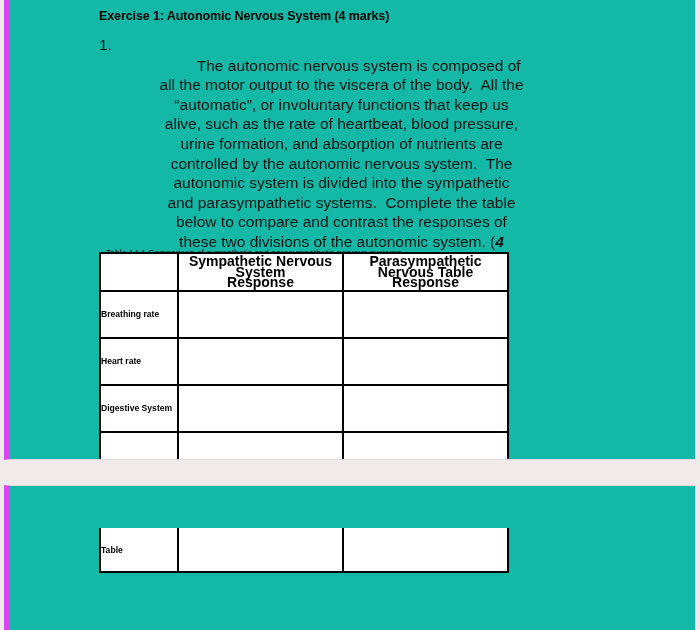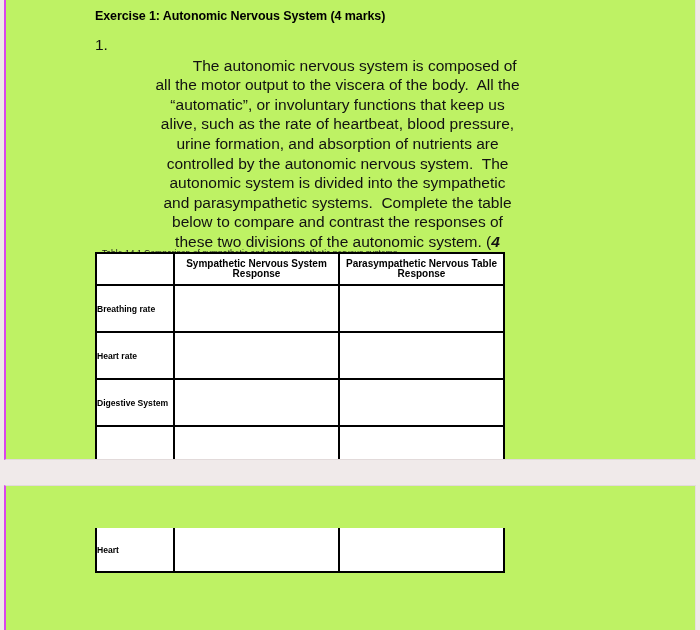--- a/index.html
+++ b/index.html
@@ -18,24 +18,24 @@
     position: relative;
     width: 700px;
     height: 630px;
   }
 
   
   .page {
     position: absolute;
     left: 4px;
     width: 692px;
-    background: #bef264;
+    background: #14b8a6;
     box-sizing: border-box;
     overflow: hidden;
-    border-left: 2px solid #d946ef;
+    border-left: 6px solid #d946ef;
     border-right: 1px solid #e6dede;
   }
   .page-one {
     top: 0;
     height: 460px;
     border-bottom: 1px solid #e2dada;
   }
   .page-two {
     top: 485px;
     height: 145px;
@@ -113,21 +113,21 @@
     padding: 0;
     vertical-align: middle;
     background: #fff;
   }
   .col-label  { width: 78px; }
   .col-symp   { width: 165px; }
   .col-parasy { width: 165px; }
 
   .nerve-table thead th {
     height: 26px;
-    font-size: 10px;
+    font-size: 14px;
     font-weight: bold;
     text-align: center;
     line-height: 10.5px;
     color: #000;
     padding: 2px 3px;
   }
   .nerve-table thead th.blank-head { border-bottom-width: 2px; }
 
   .nerve-table tbody td { height: 45px; }
   .row-label {
@@ -227,21 +227,21 @@
   <div class="page page-two">
 
     <table class="nerve-table-cont">
       <colgroup>
         <col class="col-label">
           <col class="col-symp">
           <col class="col-parasy">
       </colgroup>
       <tbody>
         <tr>
-          <td class="row-label">Heart</td>
+          <td class="row-label">Table</td>
           <td></td>
           <td></td>
         </tr>
       </tbody>
     </table>
 
   </div>
 
 </div>
 

